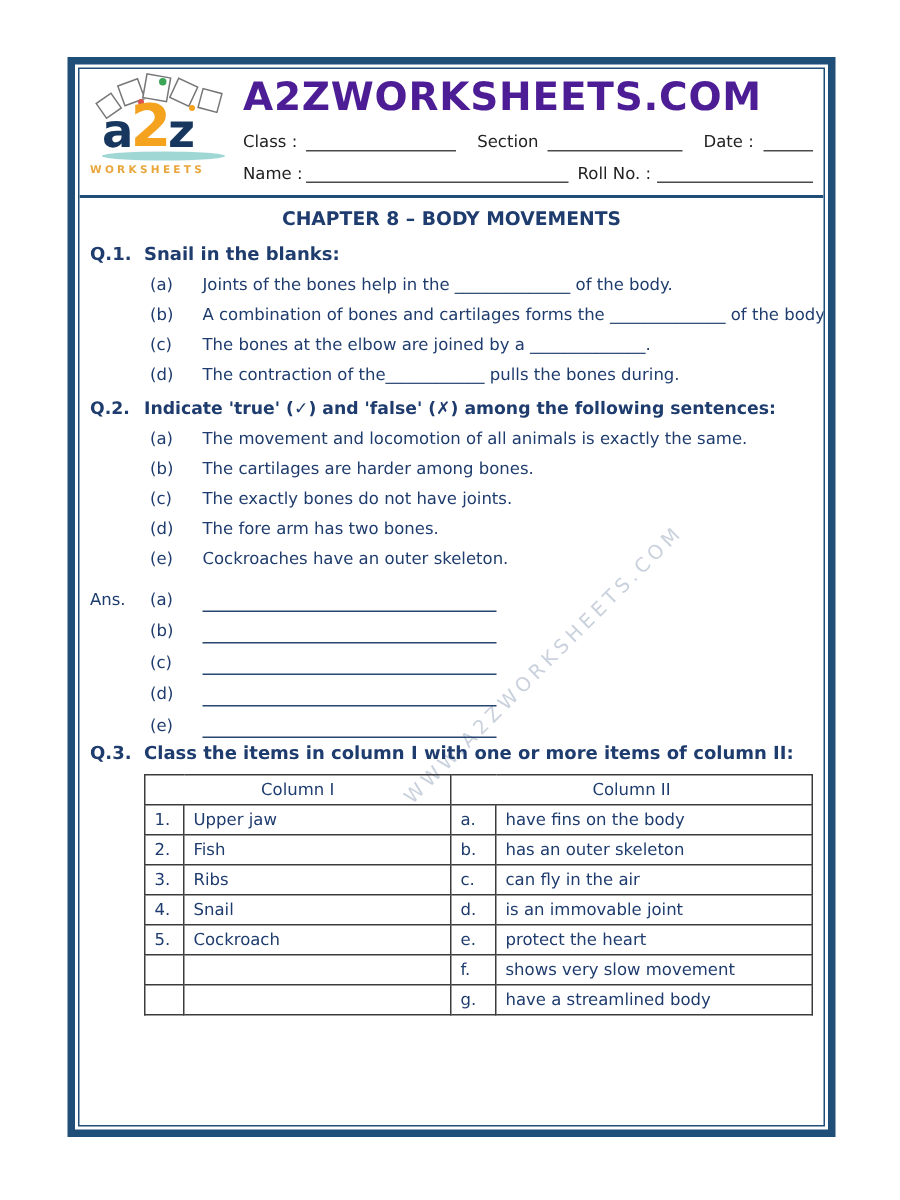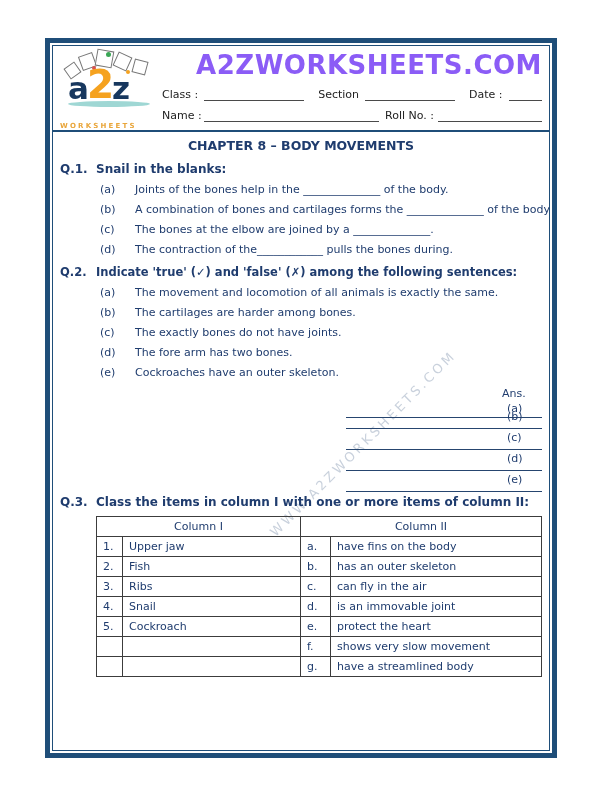--- a/index.html
+++ b/index.html
@@ -35,25 +35,25 @@
   .p5 { left:73px; top:9px;  width:12px; height:12px; transform:rotate(15deg); }
   .dot { position:absolute; border-radius:50%; }
   .d-green  { left:46px; top:1px;  width:5px; height:5px; background:#3aa655; }
   .d-red    { left:32px; top:15px; width:4px; height:4px; background:#d9534f; }
   .d-orange { left:66px; top:19px; width:4px; height:4px; background:#f5a21f; }
   .swoosh { position:absolute; left:8px; top:50px; width:82px; height:6px;
             border-radius:50%; background:#2aa7a0; opacity:.45; }
   .logo-letters { position:absolute; left:8px; top:14px; display:flex; align-items:flex-end; font-weight:800; line-height:1; }
   .letter-a,.letter-z { font-size:31px; color:#17375e; }
   .letter-2 { font-size:39px; color:#f5a21f; margin:0 -2px; }
-  .logo-sub { position:absolute; left:0px; top:71px; font-size:7px; font-weight:bold;
+  .logo-sub { position:absolute; left:0px; top:58px; font-size:7px; font-weight:bold;
               letter-spacing:2.2px; color:#e9a63b; }
 
   .header-main { flex:1; display:flex; flex-direction:column; min-width:0; }
-  .site-title { text-align:right; color:#8b5cf6; font-weight:800; font-size:26px;
+  .site-title { text-align:left; color:#4c1d95; font-weight:800; font-size:26px;
                 line-height:1.1; letter-spacing:.5px; }
   .field-row { display:flex; align-items:flex-end; font-size:11px; color:#222; margin-top:8px; }
   .flabel { white-space:nowrap; }
   .fline { border-bottom:1px solid #4a4a4a; height:12px; }
   .fl-name    { flex:1; margin:0 6px 0 2px; }
   .fl-roll    { width:104px; margin-left:4px; }
   .fl-class   { width:100px; margin-left:6px; }
   .fl-section { width:90px;  margin-left:6px; }
   .fl-date    { flex:1; margin-left:6px; }
   .ml { margin-left:14px; }
@@ -66,21 +66,21 @@
   .qhead { display:flex; font-weight:bold; font-size:12px; margin-top:9px; }
   .qhead.tight { font-size:11.5px; }
   .qnum { width:36px; flex:none; }
   .qhead-text { white-space:nowrap; }
   .item { display:flex; font-size:11px; margin:7px 0 0 40px; }
   .item-label { width:35px; flex:none; }
   .item-text { white-space:nowrap; }
 
   
   .ans-block { margin-top:8px; }
-  .ans-row { display:flex; font-size:11px; height:21px; align-items:flex-end;flex-direction:column; }
+  .ans-row { display:flex; font-size:11px; height:21px; align-items:flex-end; }
   .ans-label { width:40px; flex:none; padding-bottom:2px; font-size:11px; }
   .ans-item-label { width:35px; flex:none; padding-bottom:2px; }
   .ans-line { width:196px; border-bottom:1px solid #26456f; height:14px; }
 
   
   .q3-table { border-collapse:collapse; margin:7px 0 0 36px; font-size:11px; color:#1f3c6e; }
   .q3-table td { border:1px solid #3c3c3c; padding:1px 6px; height:17px; vertical-align:middle; }
   .q3-table .th { text-align:center; }
 </style>
 </head>

